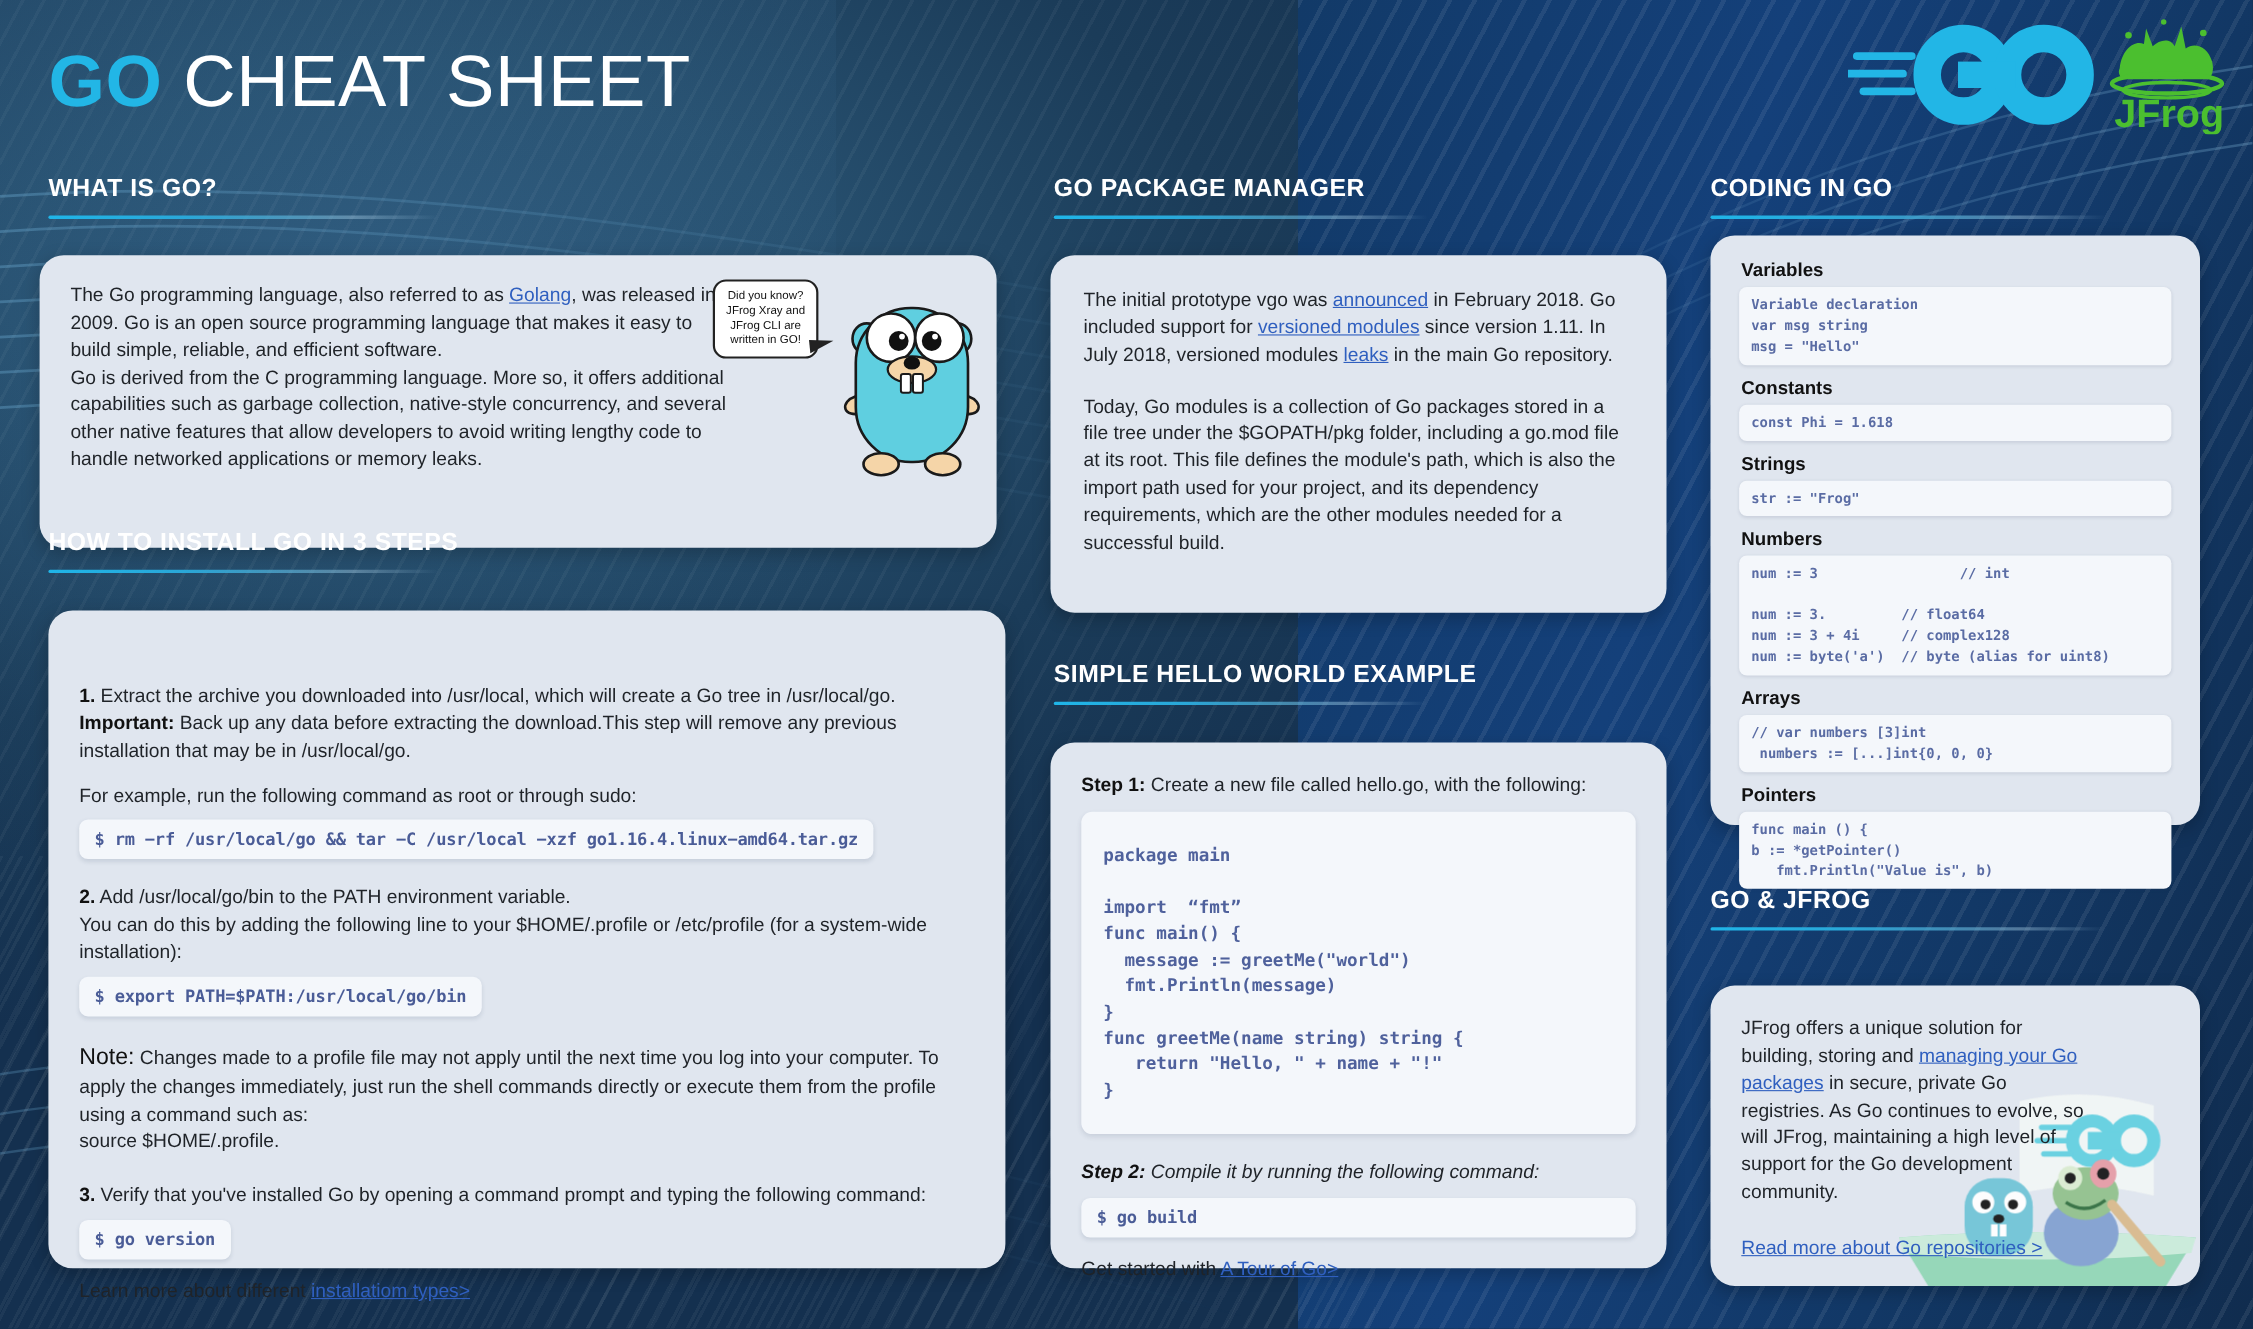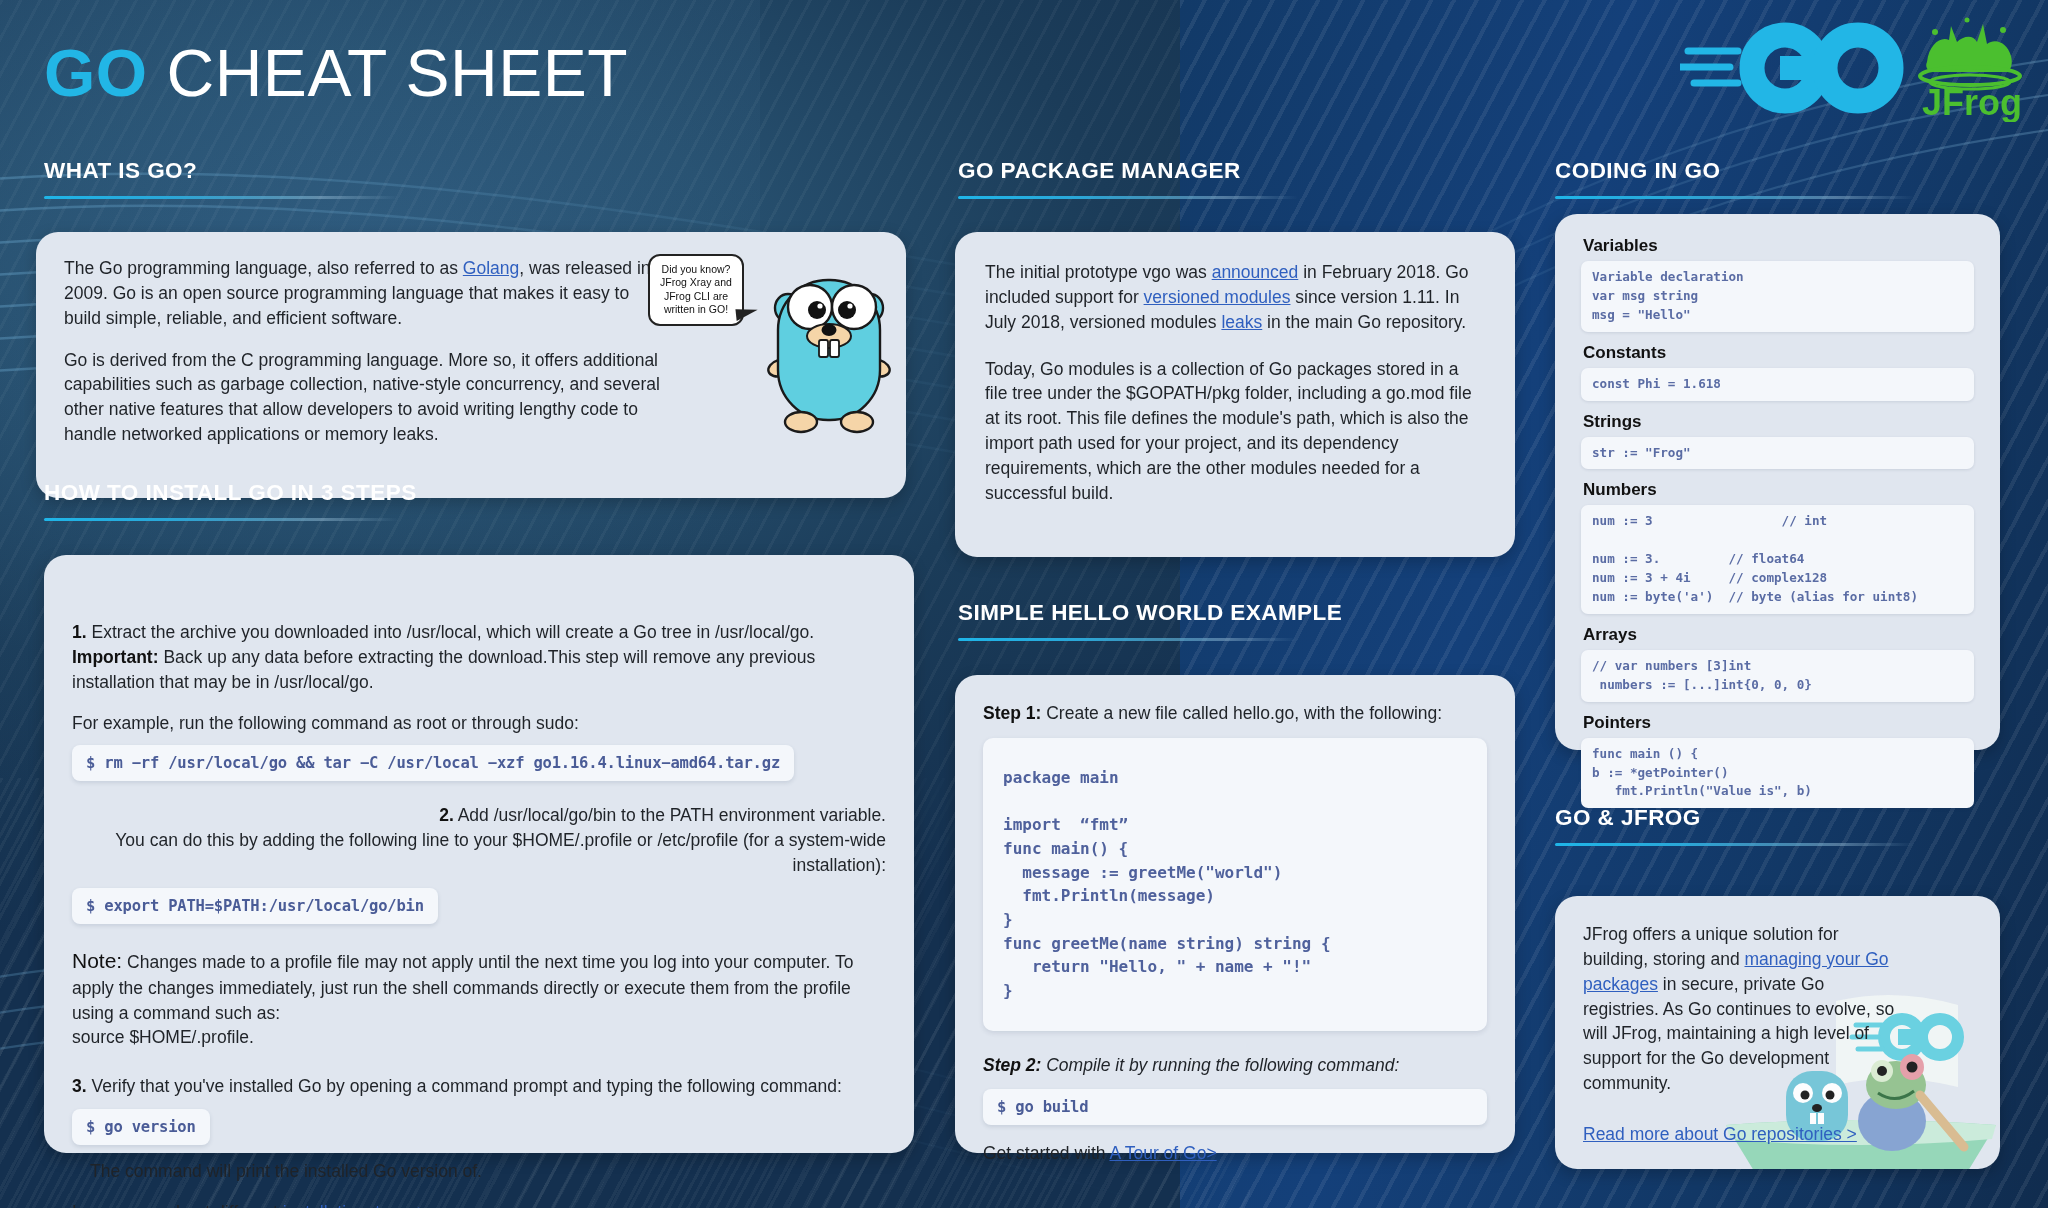--- a/index.html
+++ b/index.html
@@ -66,21 +66,21 @@
             white-space:nowrap; }
   .sec .rule { margin-top:12px; height:3px; border-radius:2px;
                background:linear-gradient(90deg,#1fb5e8 0%, #2aa7d8 35%, rgba(160,200,225,.45) 78%, rgba(160,200,225,0) 100%); }
 
   
   .card { position:absolute; background:#e0e6ef; border-radius:22px;
           box-shadow:0 5px 16px rgba(0,0,0,.22); }
   .card-inner { position:absolute; inset:0; padding:26px 28px; }
 
   p.body { font-size:17.5px; line-height:1.42; color:#1f2328; }
-  p.body + p.body { margin-top:17px; }
+  p.body + p.body { }
   .lnk { color:#2f5fbf; text-decoration:underline; }
   b.bold { font-weight:700; color:#111; }
 
   
   .code { background:#f4f7fb; border-radius:8px; padding:9px 14px;
           font-family:"DejaVu Sans Mono", monospace; font-size:15.5px;
           color:#4a5c97; font-weight:700; letter-spacing:-0.2px;
           box-shadow:0 2px 4px rgba(40,60,90,.13); white-space:pre; }
   .codeblock{ background:#f4f7fb; border-radius:10px; padding:28px 20px;
           font-family:"DejaVu Sans Mono", monospace; font-size:16px;
@@ -240,37 +240,36 @@
 
   <div class="card" style="left:44px; top:555px; width:870px; height:598px;">
     <div class="card-inner" style="padding:26px 28px;margin-top:39px;">
       <p class="body">
         <b class="bold">1.</b><span> Extract the archive you downloaded into /usr/local, which will create a Go tree in /usr/local/go.</span><br>
         <b class="bold">Important:</b><span> Back up any data before extracting the download.This step will remove any previous installation that may be in /usr/local/go.</span>
       </p>
       <p class="body" style="margin-top:16px;">For example, run the following command as root or through sudo:</p>
       <div class="code inline-code" style="margin-top:10px;">$ rm −rf /usr/local/go &amp;&amp; tar −C /usr/local −xzf go1.16.4.linux−amd64.tar.gz</div>
 
-      <p class="body" style="margin-top:22px;text-align:right;">
+      <p class="body" style="margin-top:22px;">
         <b class="bold">2.</b><span> Add /usr/local/go/bin to the PATH environment variable.</span><br>
         <span>You can do this by adding the following line to your $HOME/.profile or /etc/profile (for a system-wide installation):</span>
       </p>
       <div class="code inline-code" style="margin-top:10px;">$ export PATH=$PATH:/usr/local/go/bin</div>
 
       <p class="muted-note" style="margin-top:22px;">
         <span class="note-lead">Note:</span><span> Changes made to a profile file may not apply until the next time you log into your computer. To apply the changes immediately, just run the shell commands directly or execute them from the profile using a command such as:</span><br>
         <span>source $HOME/.profile.</span>
       </p>
 
       <p class="body" style="margin-top:24px;">
         <b class="bold">3.</b><span> Verify that you've installed Go by opening a command prompt and typing the following command:</span>
       </p>
       <div class="code inline-code" style="margin-top:10px;">$ go version</div>
 
-      <p class="body small-ind" style="margin-top:14px;">The command will print the installed Go version of.</p>
 
       <p class="body" style="margin-top:16px;">
         <span>Learn more about different </span><a class="lnk" href="#">installatiom types&gt;</a>
       </p>
     </div>
   </div>
 
   <div class="sec" style="left:958px; top:158px; width:340px;">
     <h2>GO PACKAGE MANAGER</h2>
     <div class="rule"></div>

